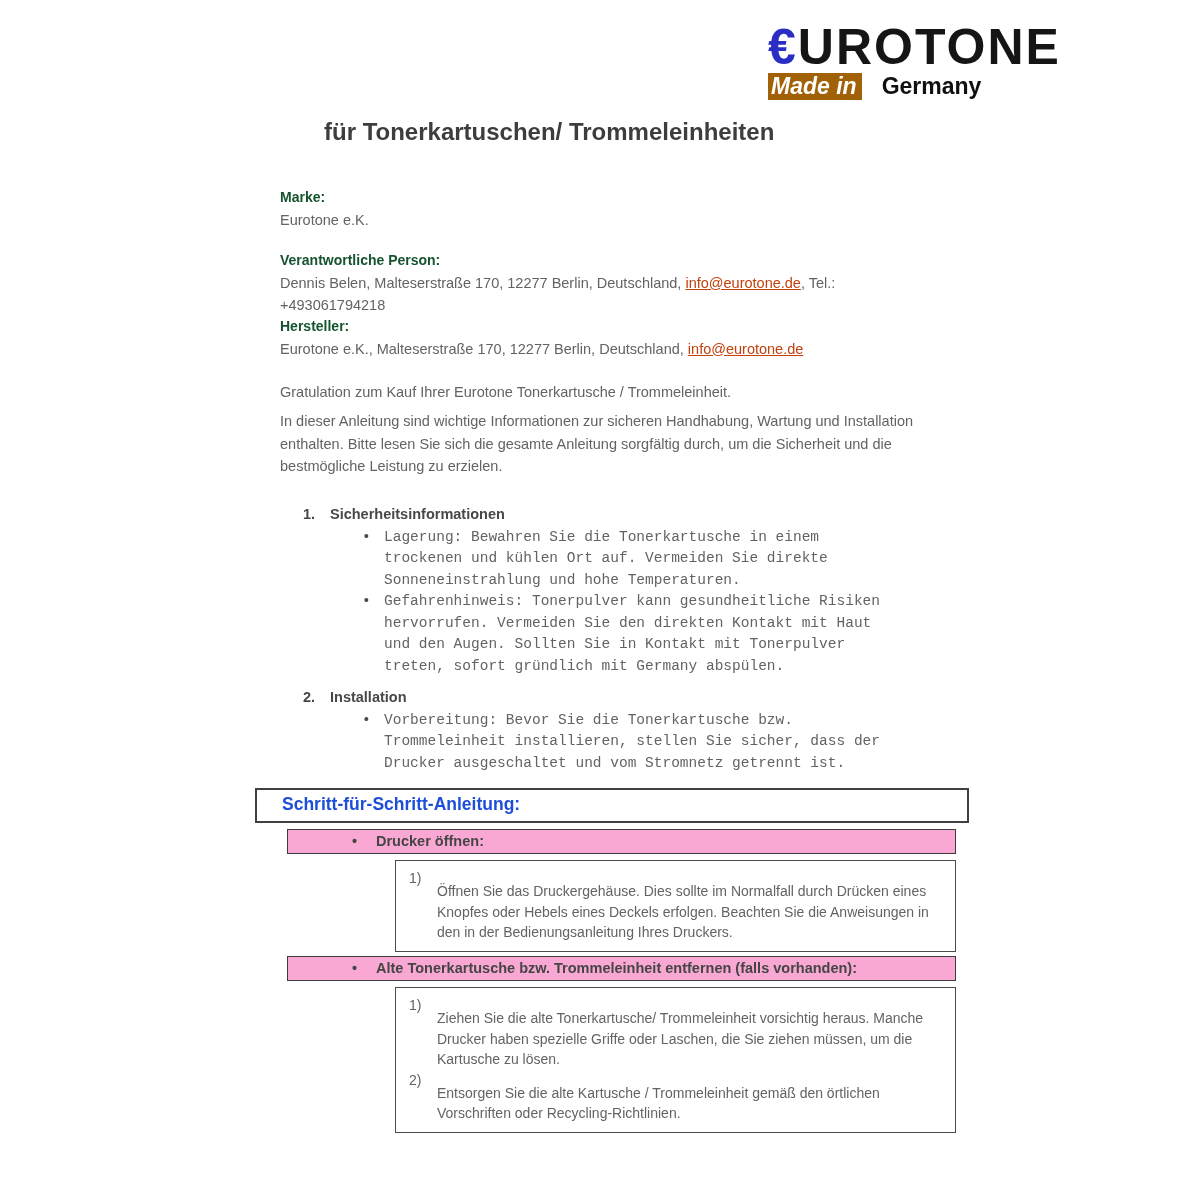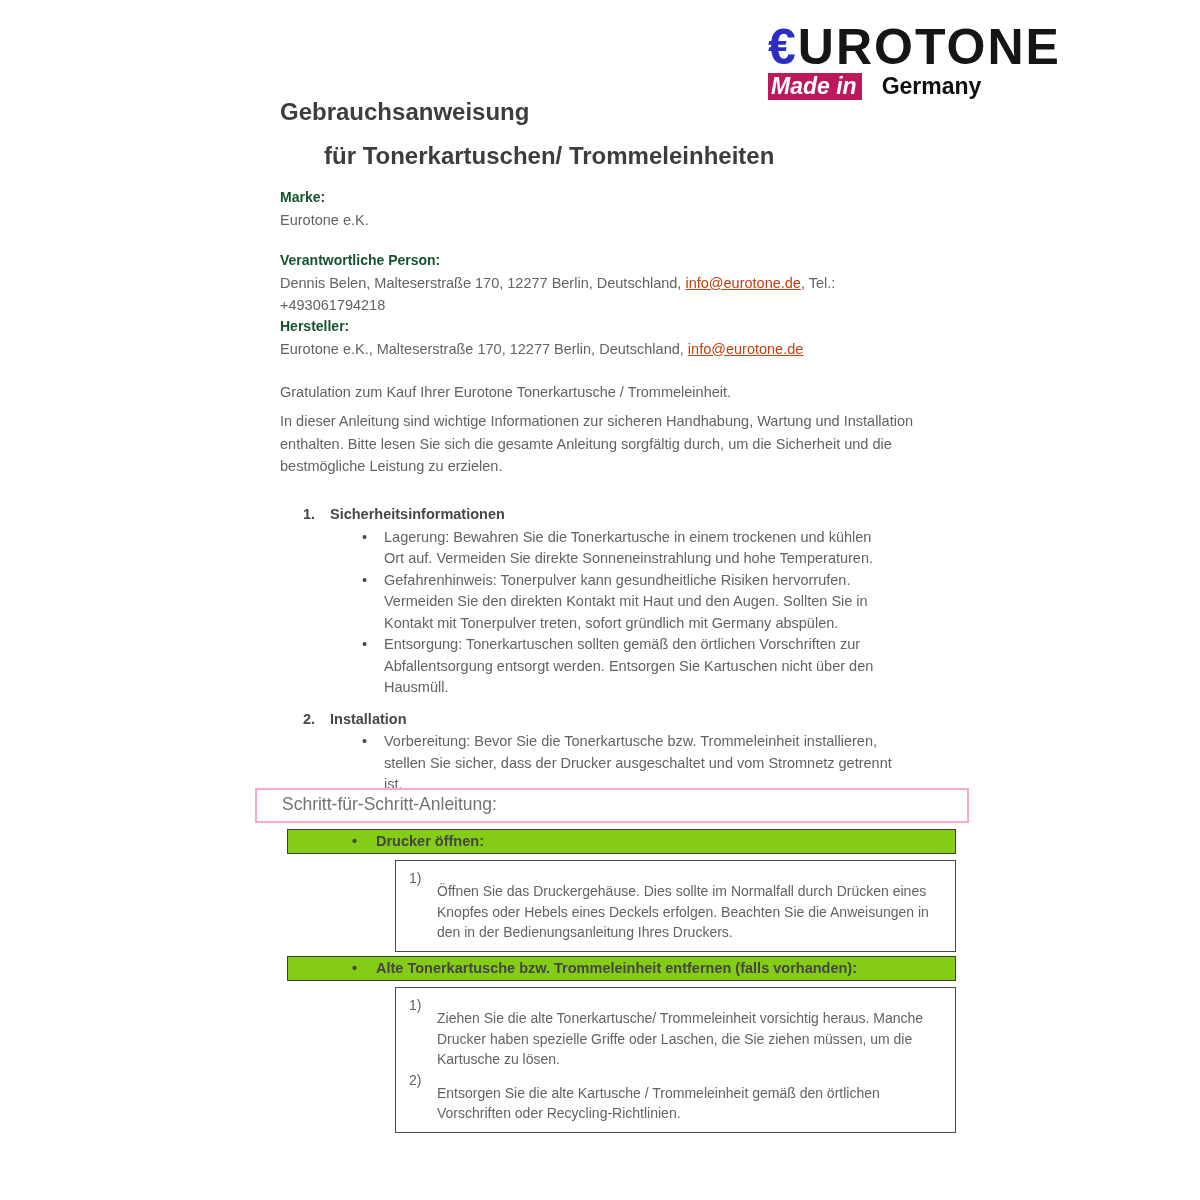--- a/index.html
+++ b/index.html
@@ -13,21 +13,21 @@
 
   
   .logo{position:absolute;left:768px;top:22px;width:260px;}
   .logo-line1{
     font-size:50px;font-weight:bold;
     color:#151515;letter-spacing:2px;line-height:1;
     white-space:nowrap;
   }
   .euro{color:#2a2ec4;}
   .logo-line2{margin-top:2px;font-size:23px;font-weight:bold;line-height:1.1;white-space:nowrap;}
-  .made-in{background:#be185d;color:#fff;padding:0 5px 1px 3px;font-style:italic;}
+  .made-in{background:#a16207;color:#fff;padding:0 5px 1px 3px;font-style:italic;}
   .germany{color:#101010;padding-left:20px;}
 
   
   .doc-title{position:absolute;left:280px;top:100px;color:#3d3d3d;font-weight:bold;font-size:24px;line-height:1;}
   .doc-title .line2{margin-top:20px;margin-left:44px;}
 
   
   .info-block{position:absolute;left:280px;width:645px;font-size:14.5px;line-height:22.5px;color:#636363;}
   .block-marke{top:186px;}
   .block-person{top:243px;margin-top:6px;}
@@ -37,34 +37,34 @@
 
   .para{position:absolute;left:280px;width:640px;font-size:14.5px;line-height:22.5px;color:#636363;}
   .p-congrats{top:381px;}
   .p-intro{top:410px;}
 
   
   .sections{position:absolute;left:303px;top:504px;width:625px;font-size:14.5px;line-height:21.5px;color:#636363;}
   .section + .section{margin-top:10px;}
   .section-head{display:flex;font-weight:bold;color:#474747;}
   .section-num{width:27px;flex-shrink:0;}
-  ul.bullets{list-style:none;margin:1px 0 0 0;padding:0 0 0 57px;width:535px;}
+  ul.bullets{list-style:none;margin:1px 0 0 0;padding:0 0 0 57px;width:535px;font-family:Liberation Mono, monospace;}
   ul.bullets li{position:relative;padding-left:24px;}
   ul.bullets li::before{content:"\2022";position:absolute;left:2px;color:#4a4a4a;}
 
   
   .step-heading-box{
     position:absolute;left:255px;top:788px;width:714px;box-sizing:border-box;
-    border:2px solid #f9a8d4;padding:4px 0 6px 25px;
-    font-size:17.5px;font-weight:normal;color:#737373;background:#fff;
+    border:2px solid #404040;padding:4px 0 6px 25px;
+    font-size:17.5px;font-weight:bold;color:#1d4ed8;background:#fff;
   }
   .group-title-box{
     position:absolute;left:287px;width:669px;box-sizing:border-box;
     border:1.5px solid #3c3c3c;padding:3px 0 4px 0;
-    font-size:14.5px;font-weight:bold;color:#454545;background:#84cc16;
+    font-size:14.5px;font-weight:bold;color:#454545;background:#f9a8d4;
   }
   .group-title-box .bullet-title{position:relative;display:block;padding-left:88px;}
   .group-title-box .bullet-title::before{content:"\2022";position:absolute;left:64px;}
   .gt-1{top:829px;}
   .gt-2{top:956px;}
 
   .steps-box{
     position:absolute;left:395px;width:561px;box-sizing:border-box;
     border:1.5px solid #4a4a4a;padding:7px 12px 8px 13px;background:#fff;
     font-size:14px;line-height:20.5px;color:#636363;
@@ -77,21 +77,20 @@
 </style>
 </head>
 <body>
 
 <div class="logo">
   <div class="logo-line1"><span class="euro">€</span><span>UROTONE</span></div>
   <div class="logo-line2"><span class="made-in">Made in</span><span class="germany">Germany</span></div>
 </div>
 
 <div class="doc-title">
-  <div class="line1">Gebrauchsanweisung</div>
   <div class="line2">für Tonerkartuschen/ Trommeleinheiten</div>
 </div>
 
 <div class="info-block block-marke">
   <div class="label">Marke:</div>
   <div>Eurotone e.K.</div>
 </div>
 
 <div class="info-block block-person">
   <div class="label">Verantwortliche Person:</div>
@@ -109,21 +108,20 @@
 <div class="sections">
 
   <div class="section">
     <div class="section-head">
       <span class="section-num">1.</span>
       <span>Sicherheitsinformationen</span>
     </div>
     <ul class="bullets">
       <li>Lagerung: Bewahren Sie die Tonerkartusche in einem trockenen und kühlen Ort auf. Vermeiden Sie direkte Sonneneinstrahlung und hohe Temperaturen.</li>
       <li>Gefahrenhinweis: Tonerpulver kann gesundheitliche Risiken hervorrufen. Vermeiden Sie den direkten Kontakt mit Haut und den Augen. Sollten Sie in Kontakt mit Tonerpulver treten, sofort gründlich mit Germany abspülen.</li>
-      <li>Entsorgung: Tonerkartuschen sollten gemäß den örtlichen Vorschriften zur Abfallentsorgung entsorgt werden. Entsorgen Sie Kartuschen nicht über den Hausmüll.</li>
     </ul>
   </div>
 
   <div class="section">
     <div class="section-head">
       <span class="section-num">2.</span>
       <span>Installation</span>
     </div>
     <ul class="bullets">
       <li>Vorbereitung: Bevor Sie die Tonerkartusche bzw. Trommeleinheit installieren, stellen Sie sicher, dass der Drucker ausgeschaltet und vom Stromnetz getrennt ist.</li>

